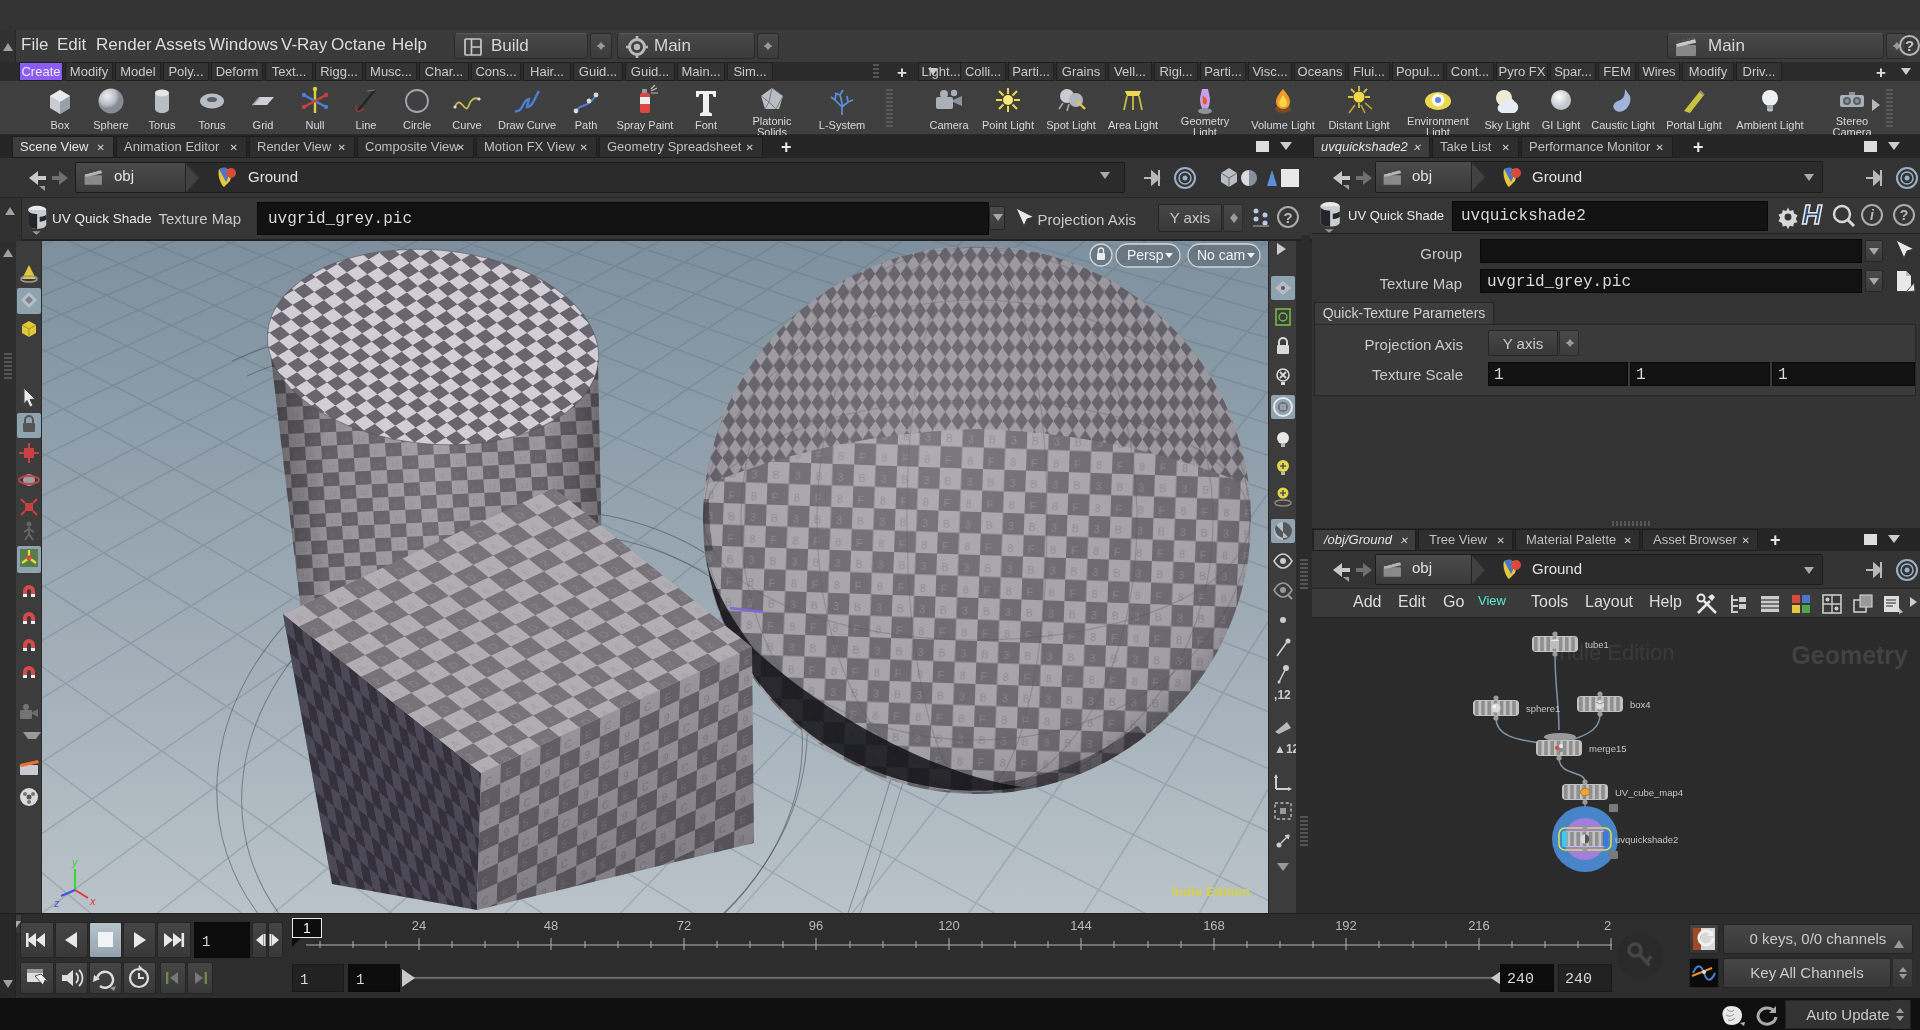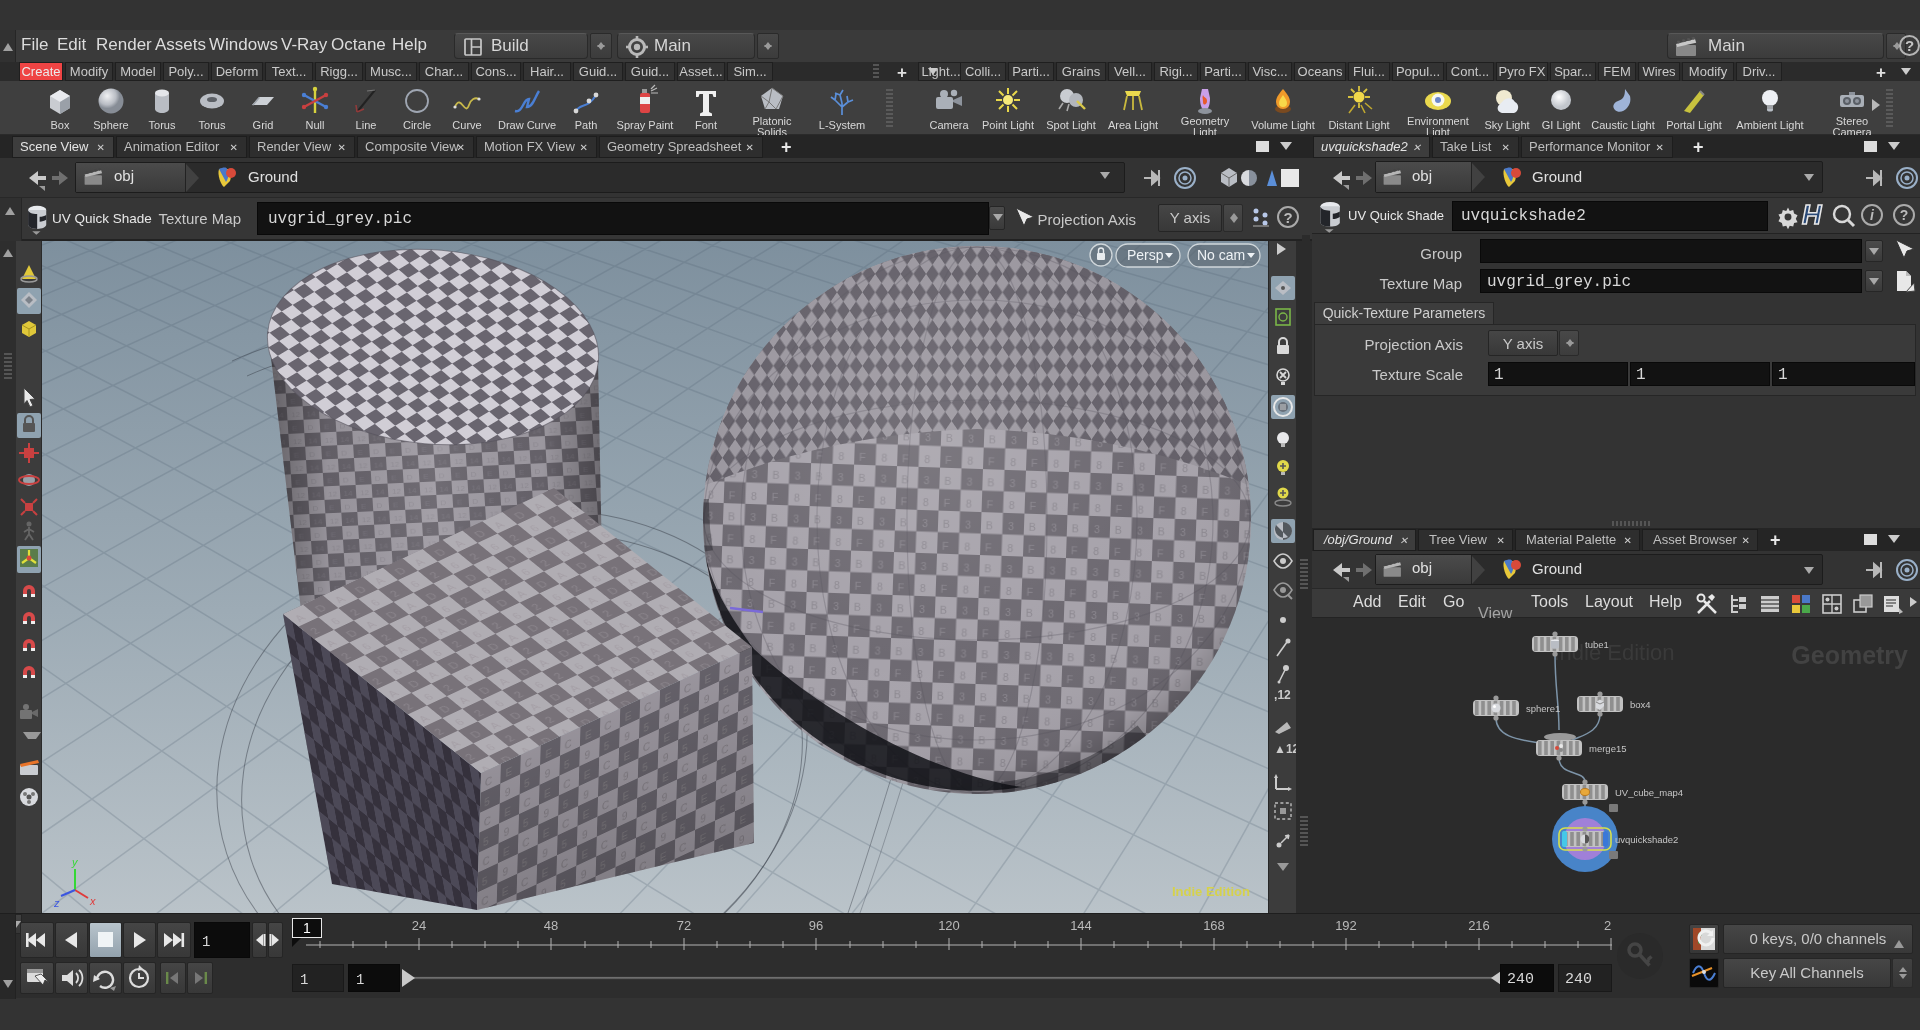--- a/index.html
+++ b/index.html
@@ -6,21 +6,21 @@
 .abs{position:absolute}
 #title{left:0;top:0;width:1920px;height:30px;background:#fff;color:#131313;font-size:17px}
 #menubar{left:0;top:30px;width:1920px;height:32px;background:#3a3a3a}
 .menuitem{position:absolute;top:5px;color:#dcdcdc;font-size:17px}
 .combo{position:absolute;top:3px;height:26px;background:linear-gradient(#484848,#3c3c3c);border:1px solid #2a2a2a;border-top-color:#585858;border-radius:4px;color:#d6d6d6;font-size:17px}
 .spin{position:absolute;top:3px;height:26px;width:22px;background:linear-gradient(#484848,#3c3c3c);border:1px solid #2a2a2a;border-radius:2px}
 .spin:before{content:"";position:absolute;left:6px;top:4px;border:4px solid transparent;border-bottom:5px solid #9a9a9a}
 .spin:after{content:"";position:absolute;left:6px;bottom:4px;border:4px solid transparent;border-top:5px solid #9a9a9a}
 #shelftabs{left:0;top:62px;width:1920px;height:19px;background:#2b2b2b}
 .stab{position:absolute;top:0;height:19px;background:#333;border:1px solid #1f1f1f;color:#c9c9c9;font-size:13px;text-align:center;line-height:18px}
-.stab.act{background:#ef4444;color:#ebebeb}
+.stab.act{background:#8b5cf6;color:#ebebeb}
 #shelf{left:0;top:81px;width:1920px;height:54px;background:#3f3f3f;border-bottom:1px solid #2a2a2a}
 .tool{position:absolute;top:2px;width:64px;height:50px;color:#d8d8d8;font-size:11px;text-align:center}
 .tool .lab{position:absolute;top:37px;width:100%;line-height:10.5px}
 .tool svg{position:absolute;left:50%;top:0;transform:translateX(-50%)}
 .ptab{position:absolute;height:22px;background:#2e2e2e;border:1px solid #1d1d1d;color:#bfbfbf;font-size:13px;line-height:20px}
 .ptab.act{background:#3d3d3d;color:#e4e4e4}
 .ptab.it{font-style:italic}
 .px{position:absolute;font-size:10px;color:#cfcfcf;line-height:10px}
 .crumbbox{position:absolute;background:#2b2b2b;border:1px solid #1c1c1c;border-radius:2px}
 .crumb1{position:absolute;background:linear-gradient(#4b4b4b,#3a3a3a);border-right:1px solid #222;color:#e2e2e2;font-size:15px}
@@ -91,21 +91,21 @@
       <div class="stab" style="left:163px;width:46px">Poly...</div>
       <div class="stab" style="left:211px;width:52px">Deform</div>
       <div class="stab" style="left:265px;width:48px">Text...</div>
       <div class="stab" style="left:315px;width:48px">Rigg...</div>
       <div class="stab" style="left:365px;width:52px">Musc...</div>
       <div class="stab" style="left:419px;width:50px">Char...</div>
       <div class="stab" style="left:471px;width:50px">Cons...</div>
       <div class="stab" style="left:523px;width:48px">Hair...</div>
       <div class="stab" style="left:573px;width:50px">Guid...</div>
       <div class="stab" style="left:625px;width:50px">Guid...</div>
-      <div class="stab" style="left:677px;width:48px">Asset...</div>
+      <div class="stab" style="left:677px;width:48px">Main...</div>
       <div class="stab" style="left:727px;width:46px">Sim...</div>
       <div class="stab" style="left:918px;width:46px">Light...</div>
       <div class="stab" style="left:960px;width:46px">Colli...</div>
       <div class="stab" style="left:1008px;width:46px">Parti...</div>
       <div class="stab" style="left:1056px;width:50px">Grains</div>
       <div class="stab" style="left:1108px;width:44px">Vell...</div>
       <div class="stab" style="left:1154px;width:44px">Rigi...</div>
       <div class="stab" style="left:1200px;width:46px">Parti...</div>
       <div class="stab" style="left:1248px;width:44px">Visc...</div>
       <div class="stab" style="left:1294px;width:52px">Oceans</div>
@@ -929,21 +929,21 @@
  <svg class="abs" style="left:582px;top:6px" width="26" height="26">
         <circle cx="13" cy="13" r="10" fill="none" stroke="#9ab0c8" stroke-width="2"></circle>
         <circle cx="13" cy="13" r="6" fill="none" stroke="#9ab0c8" stroke-width="1.5"></circle>
         <circle cx="13" cy="13" r="2.5" fill="#9ab0c8"></circle>
       </svg>
 </div>
 <div class="abs" style="left:1312px;top:589px;width:608px;height:29px;background:#3a3a3a;border-bottom:1px solid #232323">
  <div style="position:absolute;left:41px;top:4px;color:#dcdcdc;font-size:16px">Add</div>
       <div style="position:absolute;left:86px;top:4px;color:#dcdcdc;font-size:16px">Edit</div>
       <div style="position:absolute;left:131px;top:4px;color:#dcdcdc;font-size:16px">Go</div>
-      <div style="position:absolute;left:166px;top:16px;color:#a3a3a3;font-size:16px">View</div>
+      <div style="position:absolute;left:166px;top:4px;color:#5eead4;font-size:13px">View</div>
       <div style="position:absolute;left:219px;top:4px;color:#dcdcdc;font-size:16px">Tools</div>
       <div style="position:absolute;left:273px;top:4px;color:#dcdcdc;font-size:16px">Layout</div>
       <div style="position:absolute;left:337px;top:4px;color:#dcdcdc;font-size:16px">Help</div>
  <svg class="abs" style="left:383px;top:3px" width="24" height="24" viewBox="0 0 24 24">
         <path d="M3 21L15 9M9 9l12 12" stroke="#e8e8e8" stroke-width="2.5"></path>
         <path d="M13 5l4-3 3 3-3 4z" fill="#e8e8e8"></path>
         <circle cx="6" cy="6" r="3.5" fill="none" stroke="#e8e8e8" stroke-width="2"></circle>
       </svg>
  <svg class="abs" style="left:415px;top:3px" width="24" height="24" viewBox="0 0 24 24">
         <path d="M5 3v18M5 8h6M5 14h6M5 20h6" stroke="#ccc" stroke-width="2"></path>
@@ -1193,12 +1193,25 @@
         </svg></div>
       <div class="tbtn" style="left:1723px;top:10px;width:190px;height:30px;line-height:28px">0 keys, 0/0 channels<div style="position:absolute;right:8px;top:10px;border:5px solid transparent;border-bottom:8px solid #999"></div></div>
       <div class="ticon" style="left:1689px;top:44px;width:30px;height:30px;background:#0a0a0a"><svg width="28" height="28" viewBox="0 0 28 28">
           <path d="M3 14c4-9 8-9 11 0s7 9 11 0" fill="none" stroke="#4a7fd4" stroke-width="2"></path>
           <path d="M2 17l20-8" stroke="#e8922a" stroke-width="2"></path>
           <circle cx="14" cy="13" r="2" fill="#ddd"></circle>
         </svg></div>
       <div class="tbtn" style="left:1723px;top:44px;width:168px;height:30px;line-height:28px">Key All Channels</div>
       <div class="spin" style="left:1892px;top:44px;width:21px;height:30px;background:linear-gradient(#414141,#363636)"></div>
     </div>
+<div class="abs" id="status">
+ <svg class="abs" style="left:1718px;top:3px" width="30" height="28" viewBox="0 0 30 28">
+        <path d="M5 16c-2-6 2-11 8-11s11 3 11 9-4 10-10 10-8-3-9-8z" fill="#e8e8e8"></path>
+        <path d="M9 8c2 3 5 3 7 1M8 14c3 2 6 1 8-1M10 19c3 1 5 0 7-2" stroke="#888" fill="none"></path>
+        <path d="M22 22l4 3 1-4z" fill="#bbb"></path>
+      </svg>
+ <svg class="abs" style="left:1752px;top:4px" width="28" height="26" viewBox="0 0 28 26">
+        <path d="M22 9a9 8 0 1 0 2 6" fill="none" stroke="#aaa" stroke-width="3"></path>
+        <path d="M24 4v7h-7z" fill="#aaa"></path>
+      </svg>
+ <div class="sbtn" style="left:1785px;top:2px;width:126px;height:29px;line-height:27px;background:#333">Auto Update</div>
+ <div class="spin" style="left:1890px;top:2px;width:20px;height:29px;background:#333;border:none"></div>
+</div>
 </div>
 </body></html>

